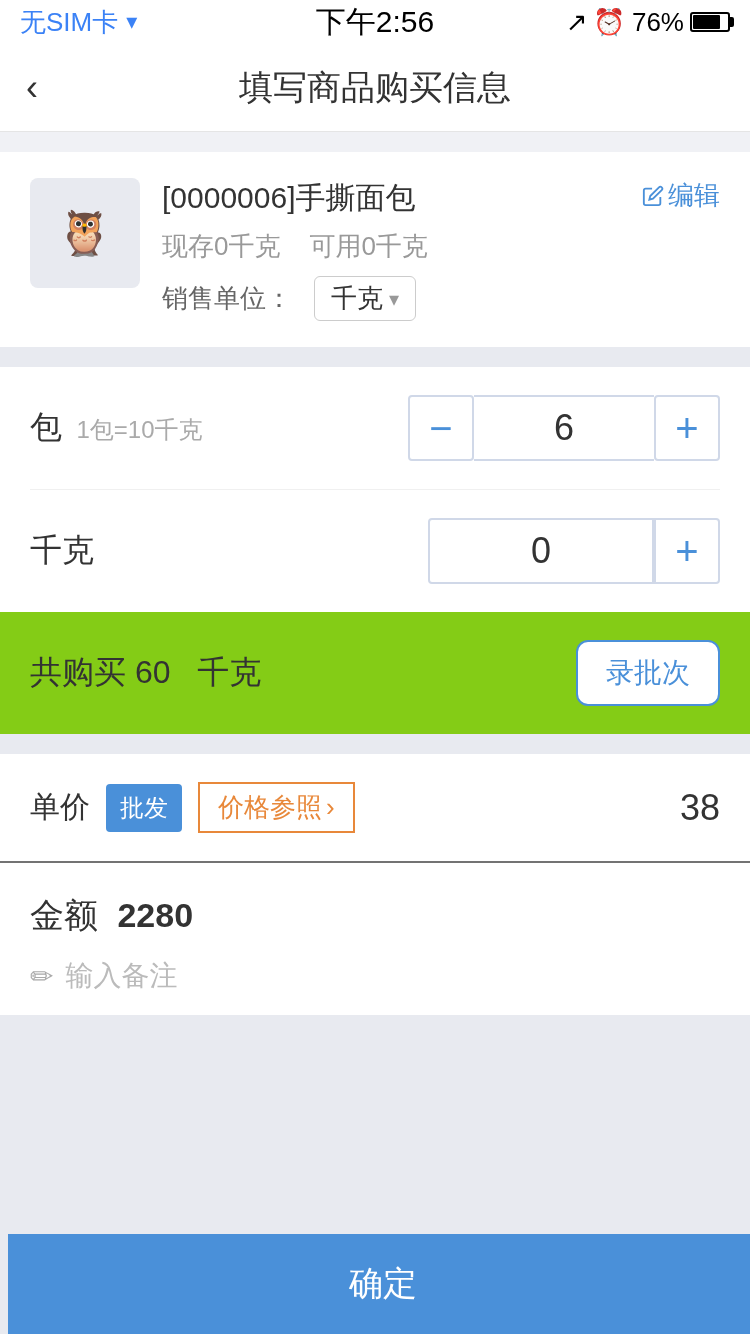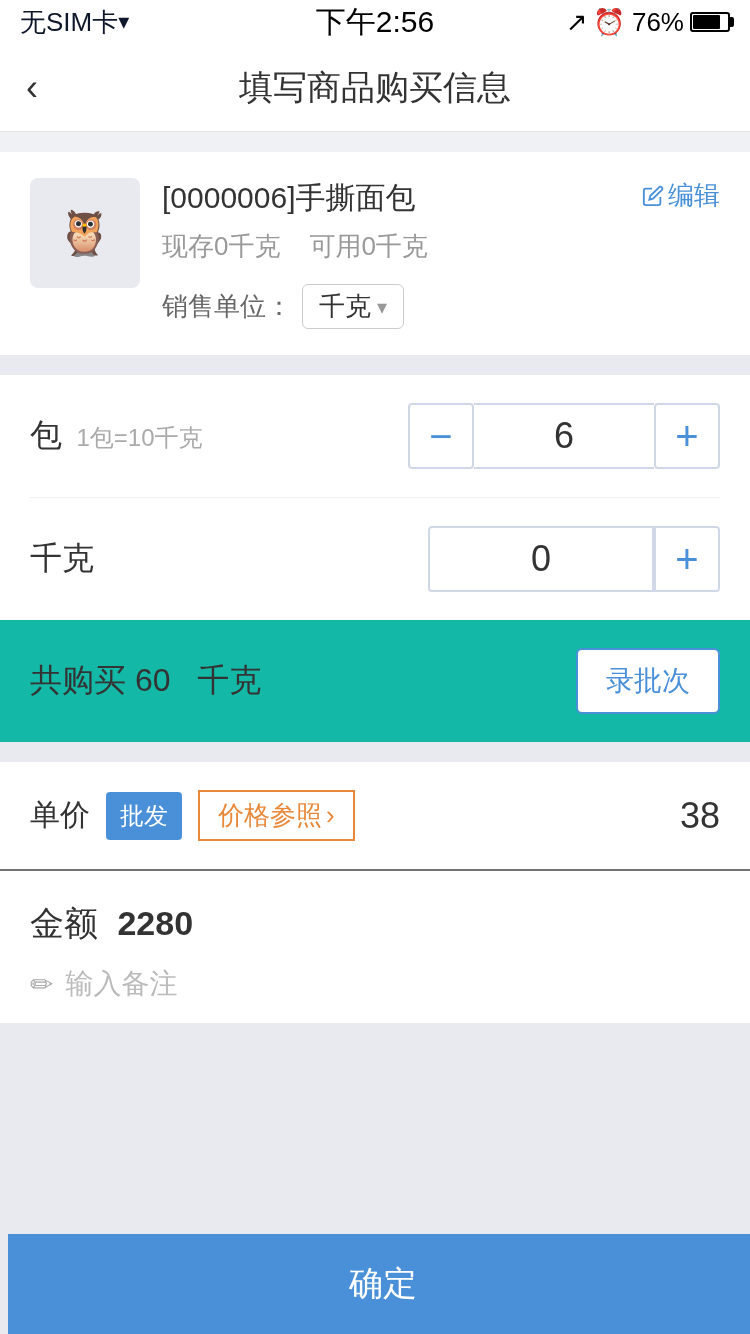--- a/index.html
+++ b/index.html
@@ -18,23 +18,24 @@
       height: 44px;
       background: #fff;
       display: flex;
       align-items: center;
       justify-content: space-between;
       padding: 0 20px;
       font-size: 28px;
     }
     .status-left {
       font-size: 26px;
-      color: #0f172a;
-      display: flex;
-      align-items: center;
+      color: #3b82f6;
+      display: flex;
+      align-items: center;
+      gap: 8px;
     }
     .status-center {
       font-size: 30px;
       color: #000;
       font-weight: 500;
       position: absolute;
       left: 50%;
       transform: translateX(-50%);
     }
     .status-right {
@@ -151,22 +152,22 @@
       cursor: pointer;
     }
     .product-stock {
       font-size: 26px;
       color: #999;
       margin-top: 10px;
     }
     .product-unit-row {
       display: flex;
       align-items: center;
-      gap: 10px;
-      margin-top: 20px;
+      gap: 22px;
+      margin-top: 12px;
     }
     .product-unit-label {
       font-size: 26px;
       color: #666;
     }
     .unit-dropdown {
       border: 1px solid #ccc;
       border-radius: 6px;
       padding: 4px 16px;
       font-size: 26px;
@@ -250,37 +251,37 @@
       text-align: center;
       font-size: 36px;
       color: #333;
       background: #fff;
       outline: none;
       border-radius: 4px 0 0 4px;
     }
 
     
     .summary-section {
-      background: #14b8a6;
+      background: #84cc16;
       padding: 28px 30px;
       display: flex;
       align-items: center;
       justify-content: space-between;
     }
     .summary-text {
       font-size: 32px;
       color: #333;
     }
     .summary-highlight {
       color: #333;
       font-weight: 500;
     }
     .batch-btn {
       border: 2px solid #4a90d9;
-      border-radius: 6px;
+      border-radius: 12px;
       padding: 12px 28px;
       font-size: 28px;
       color: #4a90d9;
       background: #fff;
       cursor: pointer;
     }
 
     
     .price-section {
       background: #fff;

